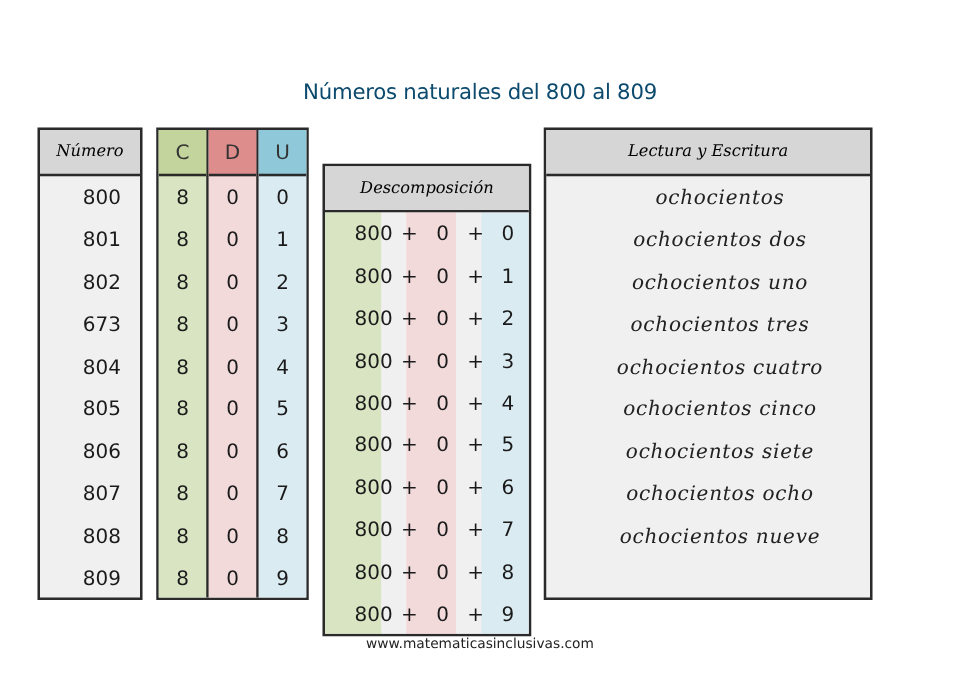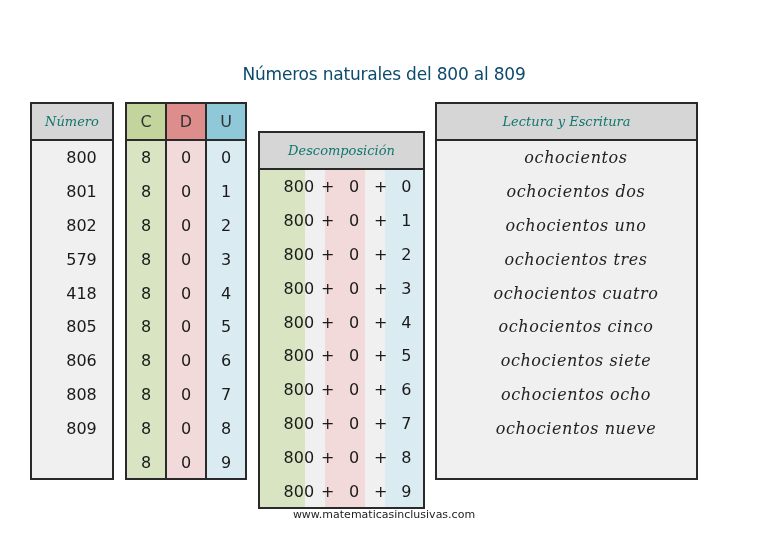--- a/index.html
+++ b/index.html
@@ -1,19 +1,19 @@
 <!DOCTYPE html>
 <html><head>
 <meta charset="utf-8">
 <style>
   html, body { margin:0; padding:0; background:#ffffff; }
   body { width:768px; height:543px; position:relative; overflow:hidden; font-family:"DejaVu Sans", sans-serif; color:#1a1a1a; }
   .title { position:absolute; top:64px; left:0; width:768px; text-align:center; font-size:17px; letter-spacing:-0.2px; color:#0c4a6e; }
   .tbl { position:absolute; top:102px; border:2px solid #2a2a2a; box-sizing:border-box; background:#f0f0f0; }
-  .hdr { position:absolute; left:0; right:0; top:0; height:37px; background:#d6d6d6; border-bottom:2px solid #2a2a2a; box-sizing:border-box; display:flex; align-items:center; justify-content:center; font-family:"DejaVu Serif", serif; font-style:italic; font-size:13px; color:#0f766e; }
+  .hdr { position:absolute; left:0; right:0; top:0; height:37px; background:#d6d6d6; border-bottom:2px solid #2a2a2a; box-sizing:border-box; display:flex; align-items:center; justify-content:center; font-family:"DejaVu Serif", serif; font-style:italic; font-size:13px; color:#000000; }
   .body { position:absolute; left:0; right:0; top:37px; bottom:0;padding-left:19px; }
   .row { height:33.8px; display:flex; align-items:center; justify-content:center; font-size:16px; }
   .cursive { font-family:"DejaVu Serif", serif; font-style:italic; font-size:16px; letter-spacing:0.6px; color:#222; }
   
   .cdu { left:125px; width:122px; height:378px; background:none; }
   .cdu .col { position:absolute; top:0; bottom:0; box-sizing:border-box; }
   .cdu .col .h { height:37px; border-bottom:2px solid #2a2a2a; box-sizing:border-box; display:flex; align-items:center; justify-content:center; font-size:16px; color:#333; }
   .cdu .col .v { display:flex; align-items:center; justify-content:center; height:33.8px; font-size:16px; }
   .c1 { left:0; width:40px; background:#d8e4c2; border-right:2px solid #2a2a2a; }
   .c1 .h { background:#c3d59d; }
@@ -39,24 +39,25 @@
 <body>
 
 <div class="title">Números naturales del 800 al 809</div>
 
 <div class="tbl num-col">
   <div class="hdr">Número</div>
   <div class="body">
     <div class="row">800</div>
     <div class="row">801</div>
     <div class="row">802</div>
-    <div class="row">579</div>
-    <div class="row">418</div>
+    <div class="row">673</div>
+    <div class="row">804</div>
     <div class="row">805</div>
     <div class="row">806</div>
+    <div class="row">807</div>
     <div class="row">808</div>
     <div class="row">809</div>
   </div>
 </div>
 
 <div class="tbl cdu">
   <div class="col c1">
     <div class="h">C</div>
     <div class="v">8</div>
     <div class="v">8</div>

